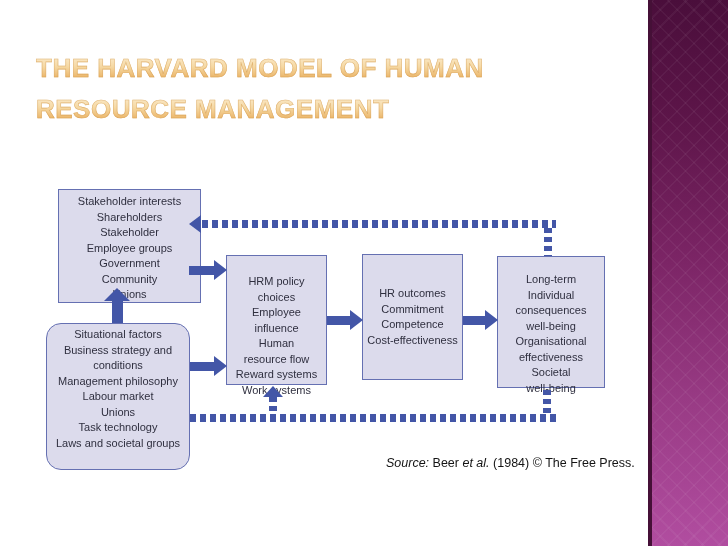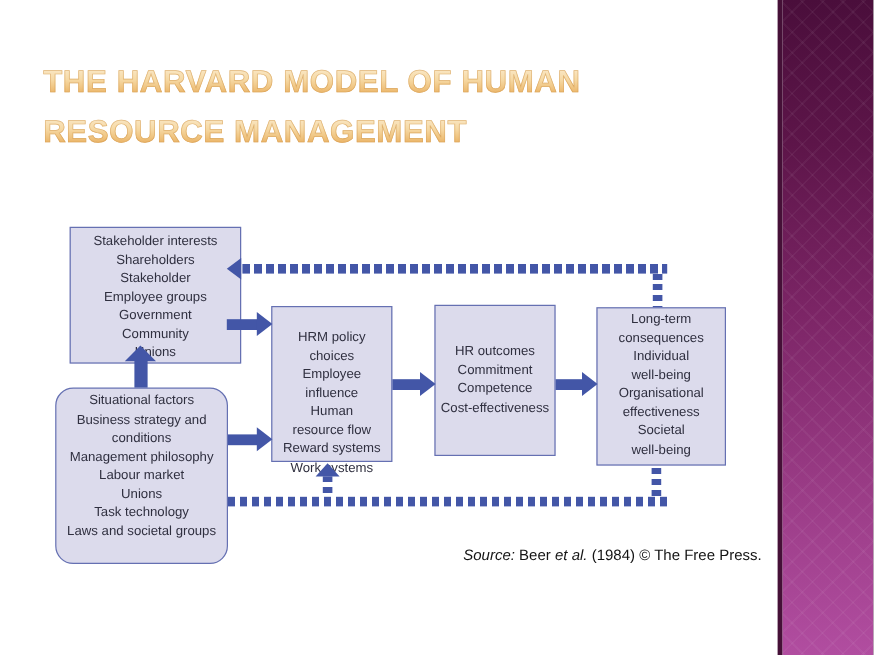--- a/index.html
+++ b/index.html
@@ -33,21 +33,21 @@
   .box {
     position:absolute; box-sizing:border-box;
     background:#dcdbec; border:1.4px solid #6570b2;
     color:#2f2f3f; font-size:11px; line-height:15.5px; text-align:center;
   }
   .box-center { display:flex; flex-direction:column; justify-content:center; }
   .b1 { left:58px;  top:173px; width:143px; height:114px; padding-top:4px;margin-top:16px; }
   .b2 { left:46px;  top:323px; width:144px; height:147px; padding-top:3px;border-radius:15px; }
   .b3 { left:226px; top:255px; width:101px; height:130px; padding-top:18px; }
   .b4 { left:362px; top:254px; width:101px; height:126px; }
-  .b5 { left:497px; top:256px; width:108px; height:132px; padding-top:2px; }
+  .b5 { left:497px; top:256px; width:108px; height:132px; padding-top:15px; }
 
   
   .arrow-right { position:absolute; height:20px; }
   .arrow-right .shaft { position:absolute; left:0; right:11px; top:5.5px; height:9px; background:#4356a7; }
   .arrow-right .head  { position:absolute; right:0; top:0; width:0; height:0;
     border-top:10px solid transparent; border-bottom:10px solid transparent; border-left:13px solid #4356a7; }
   .a1 { left:189px; top:260px; width:38px; }
   .a2 { left:190px; top:356px; width:37px; }
   .a3 { left:327px; top:310px; width:36px; }
   .a4 { left:463px; top:310px; width:35px; }
@@ -121,22 +121,22 @@
 
   <div class="box b4 box-center">
     <div>HR outcomes</div>
     <div>Commitment</div>
     <div>Competence</div>
     <div>Cost-effectiveness</div>
   </div>
 
   <div class="box b5">
     <div>Long-term</div>
+    <div>Individual</div>
     <div>consequences</div>
-    <div>Individual</div>
     <div>well-being</div>
     <div>Organisational</div>
     <div>effectiveness</div>
     <div>Societal</div>
     <div>well-being</div>
   </div>
 
   <div class="arrow-up-head"></div>
   <div class="arrow-up-shaft"></div>
 

